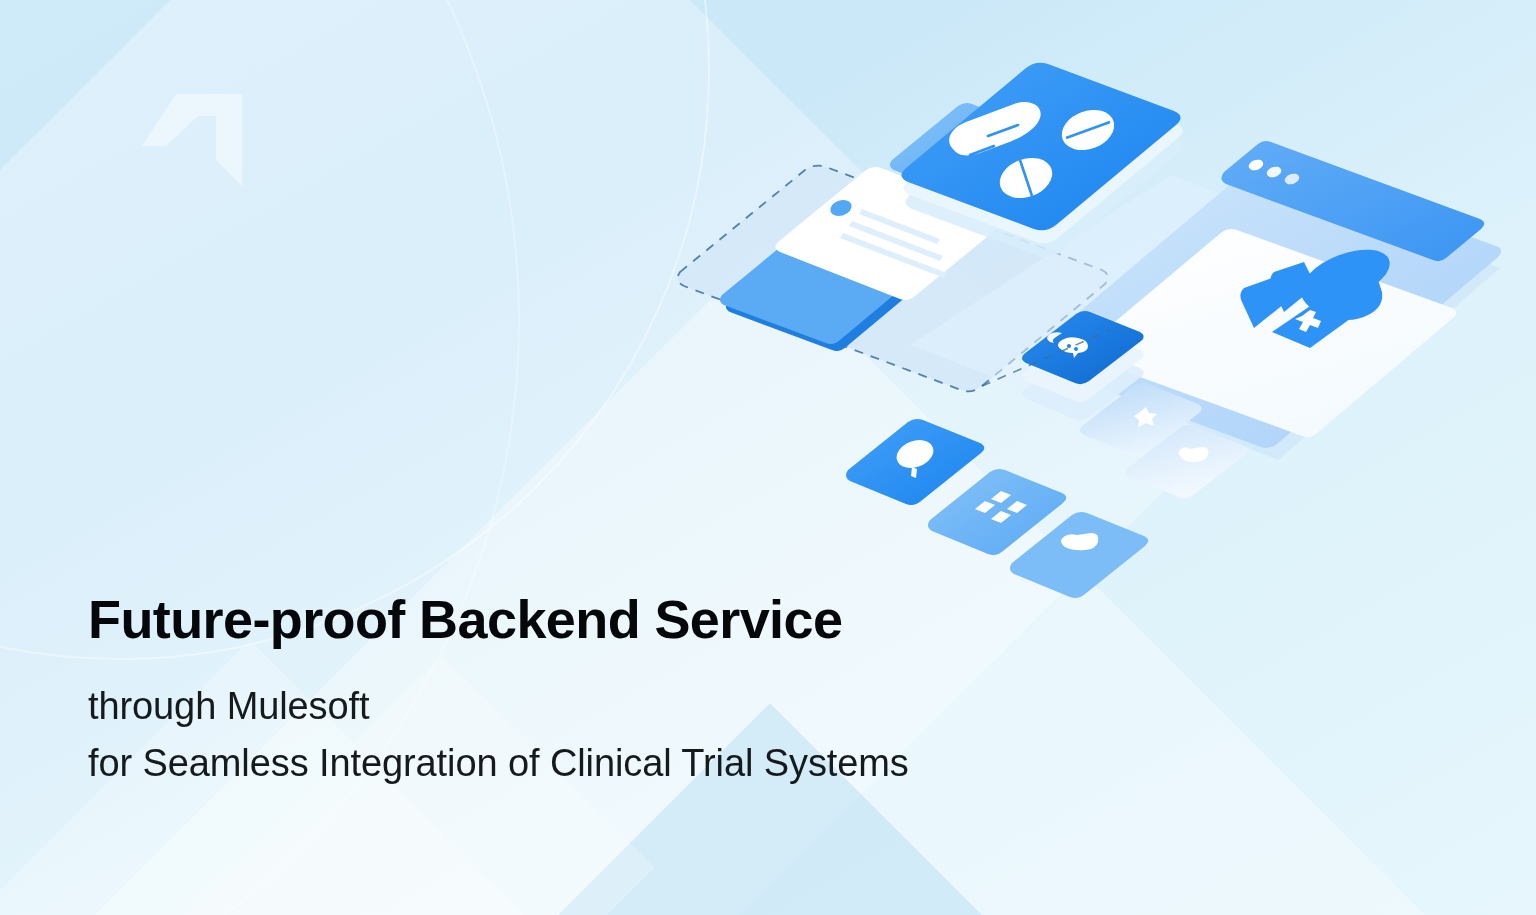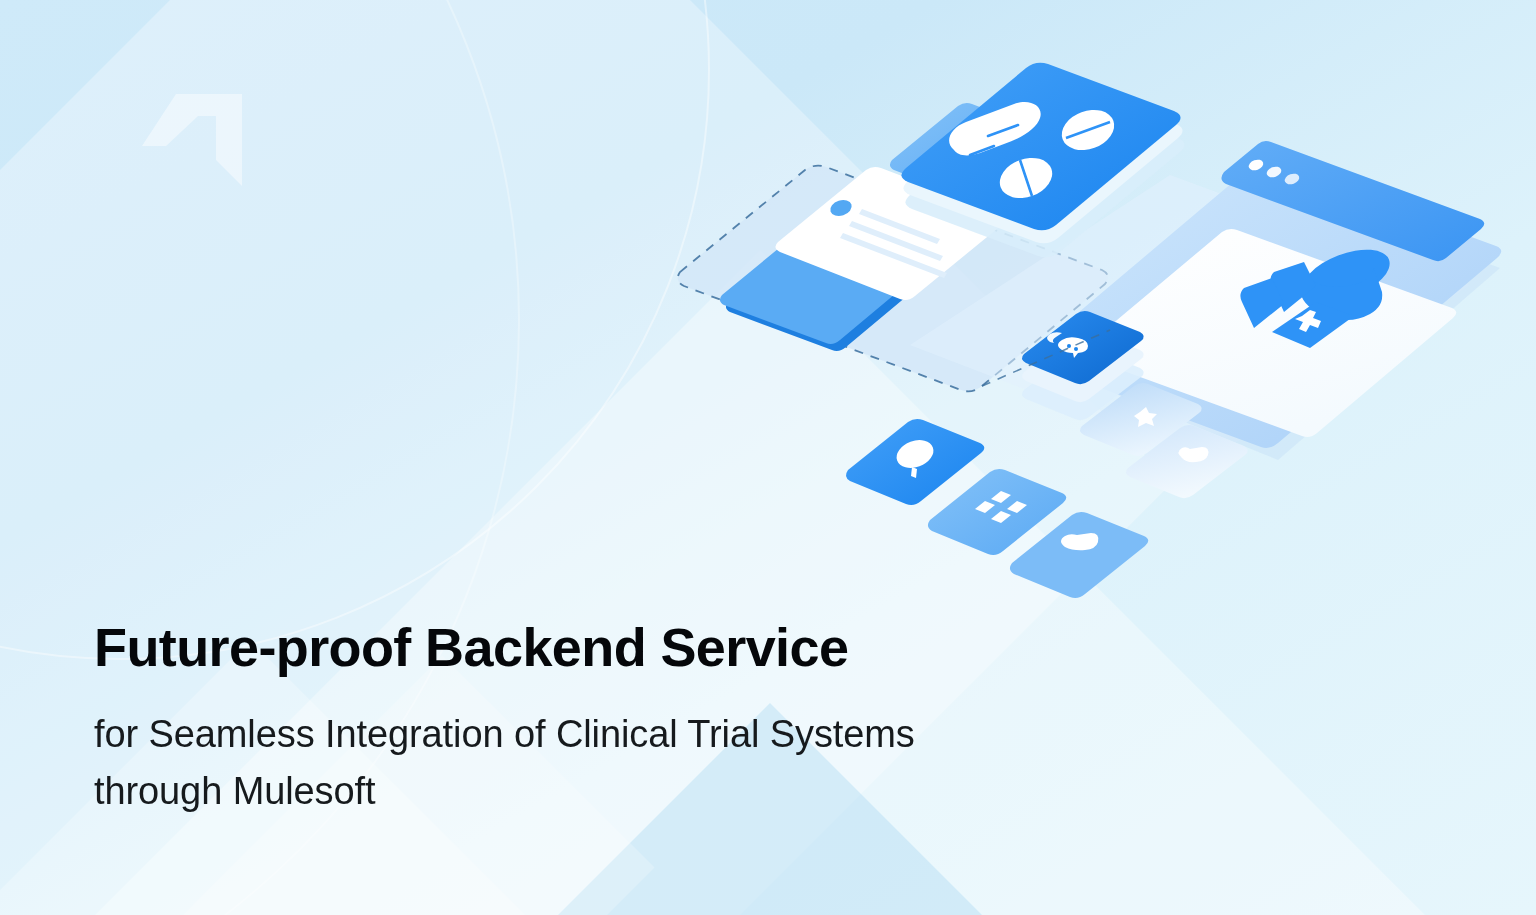--- a/index.html
+++ b/index.html
@@ -74,23 +74,22 @@
     transform:rotate(45deg);
   }
 
   
   .illustration { position:absolute; left:610px; top:20px; width:900px; height:600px; }
   .illustration svg { display:block; width:100%; height:100%; }
 
   
   .copy {
     position:absolute;
-    left:94px; top:588px;
+    left:88px; top:588px;
     width:1000px;
-    margin-top:28px;
   }
   .headline {
     font-size:54px;
     font-weight:bold;
     color:#05070a;
     letter-spacing:-0.6px;
     line-height:1.18;
     white-space:nowrap;
   }
   .subline {
@@ -293,16 +292,16 @@
     <path d="M455 527 q-8 -6 0 -11 q5 -3 12 -1 l14 -2 q9 0 7 9 q-2 7 -13 8 q-12 1 -20 -3 Z" fill="#ffffff"></path>
   </g>
 
   <path d="M372 366 L500 310" fill="none" stroke="#3b6f9e" stroke-width="1.6" stroke-dasharray="9 8" opacity="0.8"></path>
 </svg>
 </div>
 
 <div class="copy">
   <h1 class="headline">Future-proof Backend Service</h1>
   <p class="subline">
+    <span>through Mulesoft</span>
     <span>for Seamless Integration of Clinical Trial Systems</span>
-    <span>through Mulesoft</span>
   </p>
 </div>
 
 </body></html>

